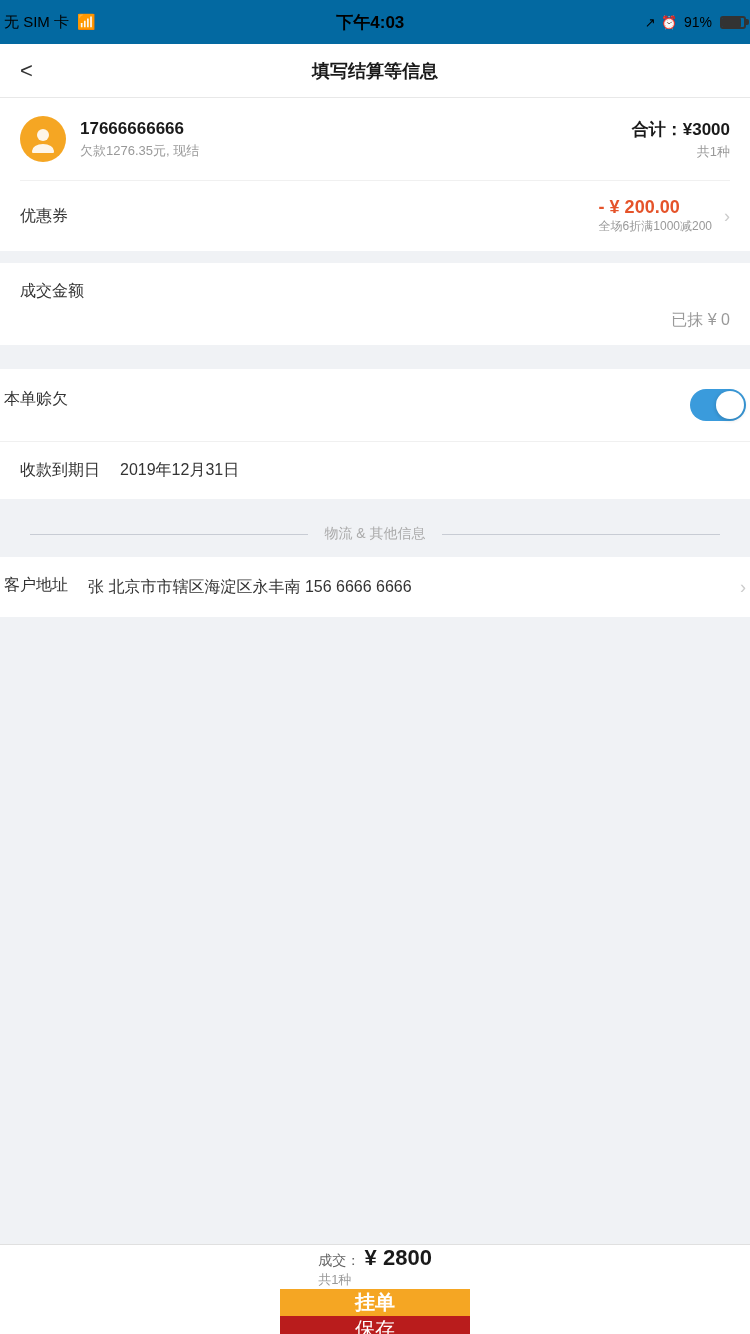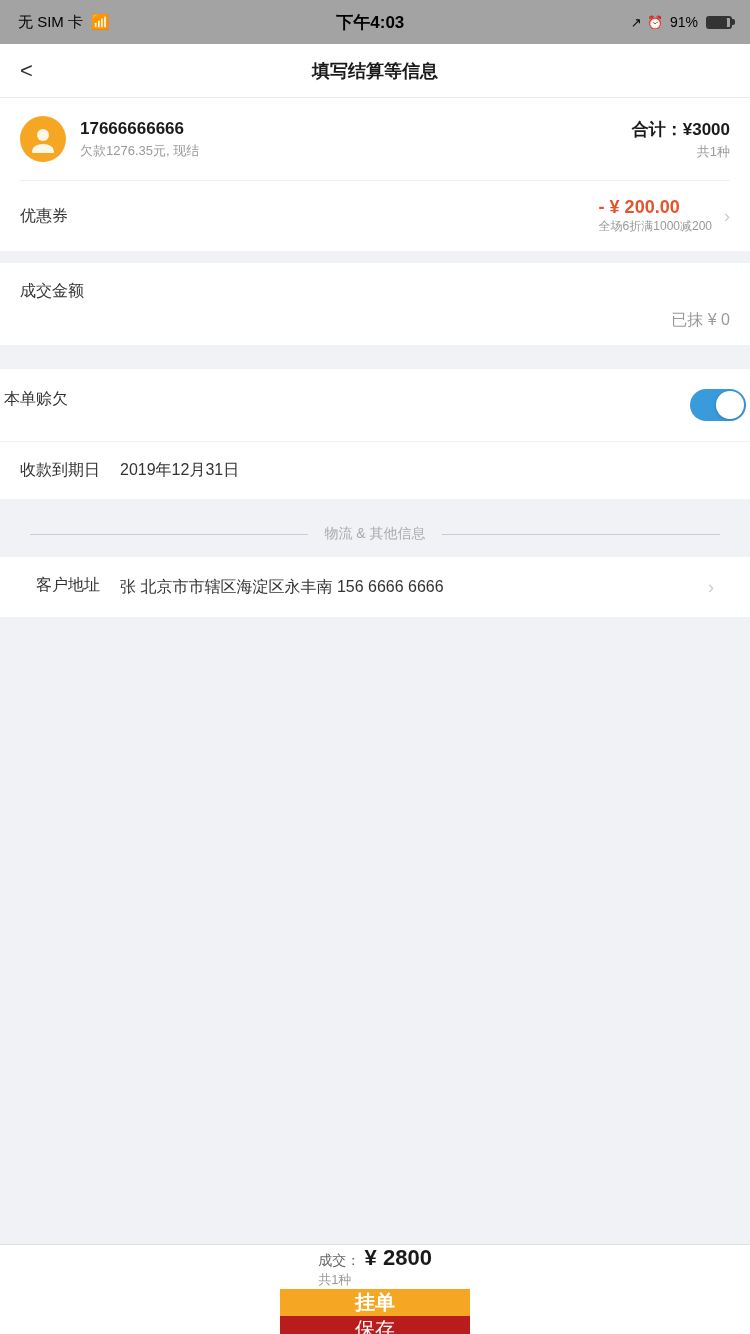--- a/index.html
+++ b/index.html
@@ -8,26 +8,26 @@
       font-family: -apple-system, "PingFang SC", "Helvetica Neue", sans-serif;
       background: #f0f2f5;
       width: 750px;
       min-height: 1334px;
       position: relative;
       overflow-x: hidden;
     }
 
     
     .status-bar {
-      background: #a3a3a3;
+      background: #0369a1;
       height: 44px;
       display: flex;
       align-items: center;
       justify-content: space-between;
-      padding: 0 18px;
+      padding: 0 4px;
       font-size: 15px;
       font-weight: 500;
     }
     .status-left { display: flex; align-items: center; gap: 8px; }
     .status-center { font-size: 17px; font-weight: 600; }
     .status-right { display: flex; align-items: center; gap: 6px; font-size: 14px; }
     .battery-bar {
       display: inline-block;
       width: 26px; height: 13px;
       border: 2px solid #333;
@@ -312,21 +312,21 @@
     .logistics-text {
       font-size: 14px;
       color: #aaa;
     }
 
     
     .address-row {
       display: flex;
       align-items: flex-start;
       justify-content: space-between;
-      padding: 18px 36px;
+      padding: 18px 4px;
       background: #fff;
     }
     .address-label {
       font-size: 16px;
       color: #333;
       flex-shrink: 0;
       margin-right: 20px;
       white-space: nowrap;
     }
     .address-value {

